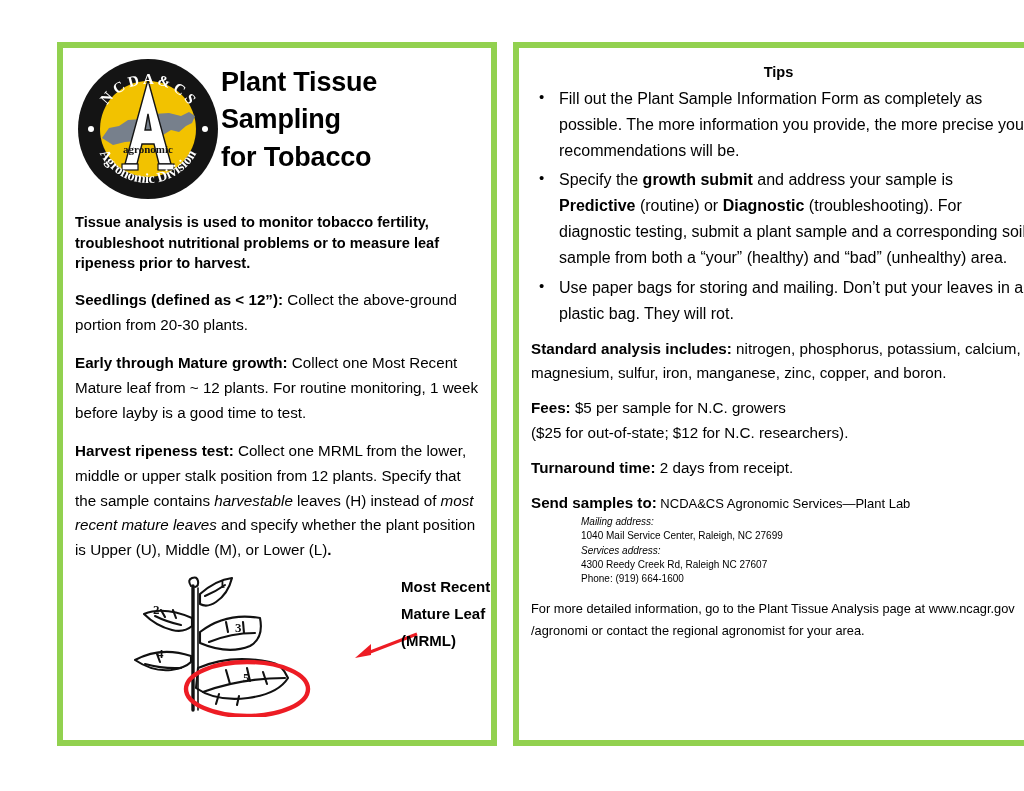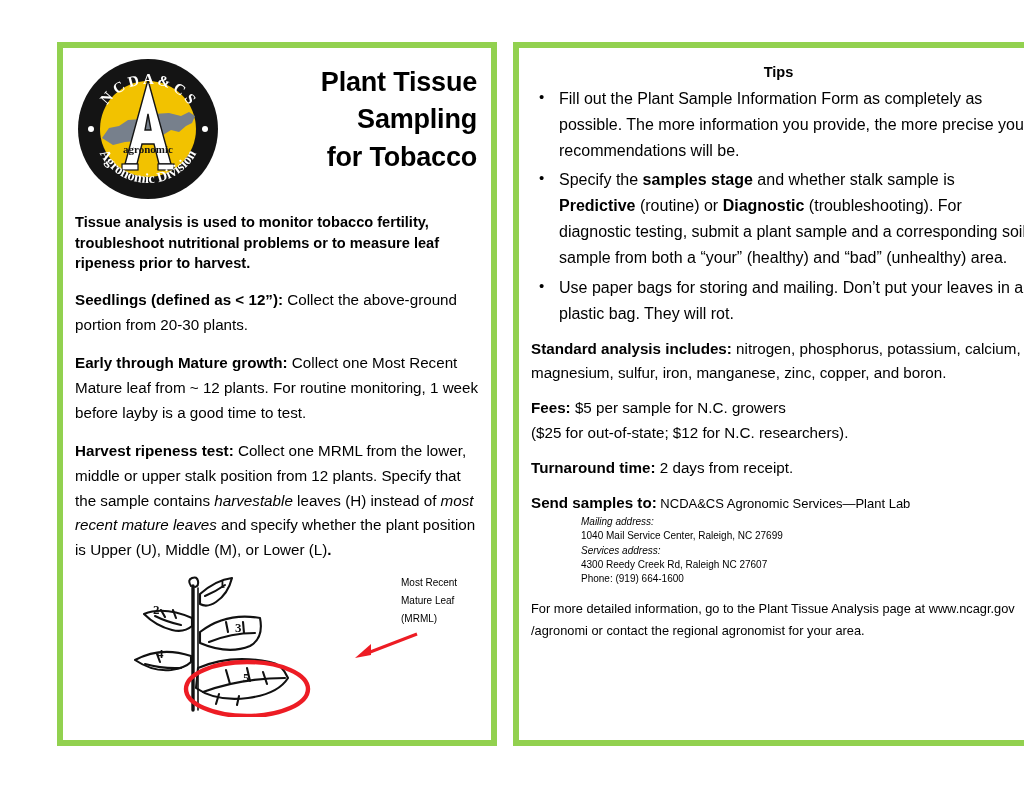--- a/index.html
+++ b/index.html
@@ -57,21 +57,21 @@
     height: 146px;
     flex: 0 0 146px;
     position: relative;
     margin-left: 4px;
   }
 
   .logo svg { display: block; width: 146px; height: 146px; }
 
   .title-block {
     flex: 1 1 auto;
-    text-align: right;
+    text-align: left;
     font-weight: bold;
     font-size: 27px;
     line-height: 1.38;
     letter-spacing: -0.2px;
     padding-top: 8px;
     padding-right: 6px;
   }
   .title-line { display: block; white-space: nowrap; }
 
   
@@ -102,23 +102,24 @@
     position: absolute;
     left: 60px;
     top: 0;
     width: 230px;
     height: 145px;
   }
   .callout {
     position: absolute;
     left: 330px;
     top: 2px;
-    font-size: 10px;
+    font-size: 15px;
     line-height: 1.78;
     white-space: nowrap;
+    font-weight: bold;
   }
   .figure svg.arrow {
     position: absolute;
     left: 280px;
     top: 58px;
     width: 70px;
     height: 30px;
   }
 
   
@@ -295,21 +296,21 @@
 <div class="panel" id="right-panel">
   <div class="inner">
 
     <div class="tips-title">Tips</div>
 
     <ul class="tips">
       <li>
         <span>Fill out the Plant Sample Information Form as completely as possible.  The more information you provide, the more precise your recommendations will be.</span>
       </li>
       <li>
-        <span>Specify the </span><b>samples stage</b><span> and whether stalk sample is </span><b>Predictive</b><span> (routine) or </span><b>Diagnostic</b><span> (troubleshooting). For diagnostic testing, submit a plant sample and a corresponding soil sample from both a “your” (healthy) and “bad” (unhealthy) area.</span>
+        <span>Specify the </span><b>growth submit</b><span> and address your sample is </span><b>Predictive</b><span> (routine) or </span><b>Diagnostic</b><span> (troubleshooting). For diagnostic testing, submit a plant sample and a corresponding soil sample from both a “your” (healthy) and “bad” (unhealthy) area.</span>
       </li>
       <li>
         <span>Use paper bags for storing and mailing. Don’t put your leaves in a plastic bag.  They will rot.</span>
       </li>
     </ul>
 
     <p class="rbody">
       <b>Standard analysis includes:</b><span>  nitrogen, phosphorus, potassium, calcium, magnesium, sulfur, iron, manganese, zinc, copper, and boron.</span>
     </p>
 

